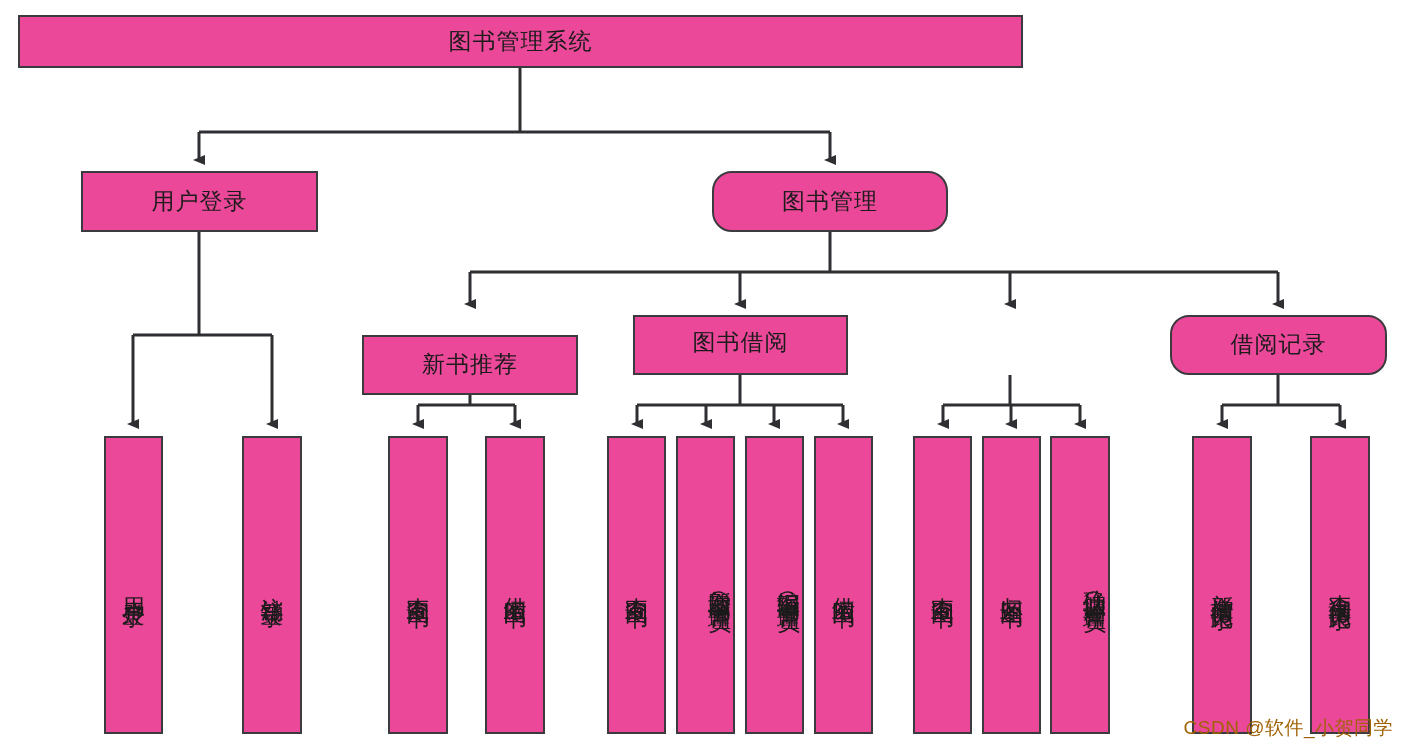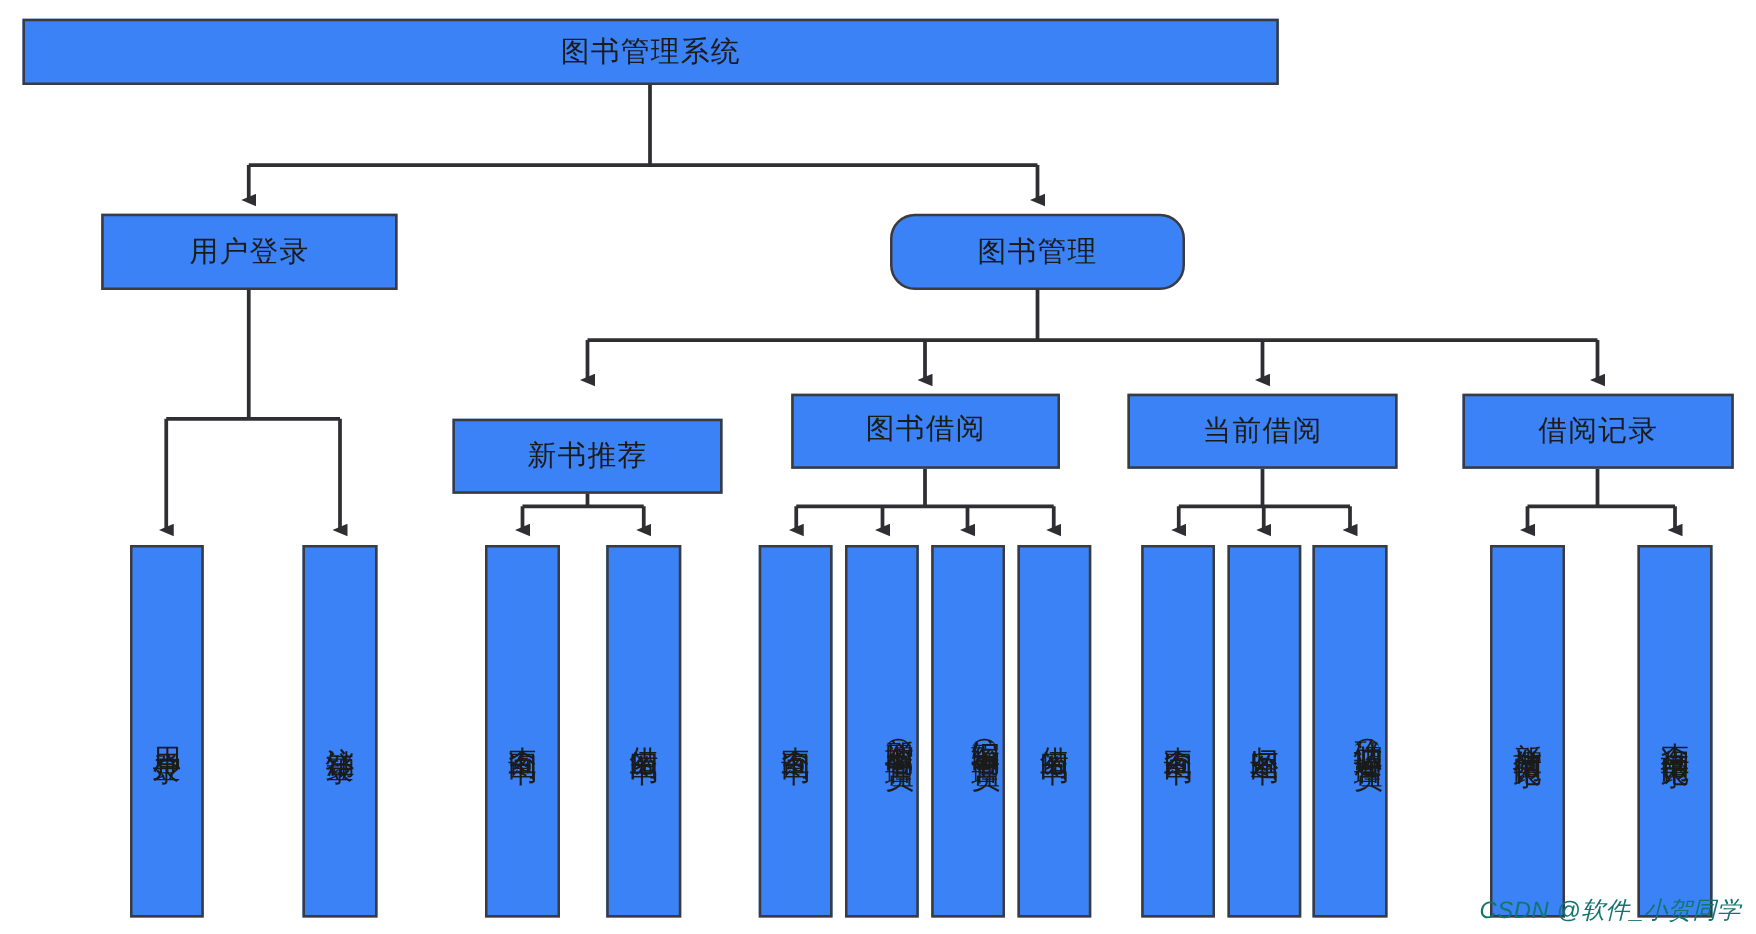--- a/index.html
+++ b/index.html
@@ -21,21 +21,21 @@
     position: absolute;
     left: 0;
     top: 0;
     width: 1405px;
     height: 747px;
     pointer-events: none;
   }
   .node {
     position: absolute;
     box-sizing: border-box;
-    background: #3b82f6;
+    background: #ec4899;
     border: 2px solid #3b3b3f;
     display: flex;
     align-items: center;
     justify-content: center;
     color: #1b1b1b;
     text-align: center;
     line-height: 1.18;
   }
   .node.h {
     font-size: 23px;
@@ -52,24 +52,23 @@
     justify-content: center;
   }
   .node.v.center-v {
     align-items: center;
   }
   .watermark {
     position: absolute;
     right: 12px;
     bottom: 6px;
     font-size: 19px;
-    color: #0f766e;
+    color: #a16207;
     letter-spacing: 0.5px;
     white-space: nowrap;
-    font-style: italic;
   }
 </style>
 </head>
 <body>
 
 <div id="canvas">
 
   <svg class="wires" viewBox="0 0 1405 747">
     <defs>
       <marker id="arrow" markerWidth="12" markerHeight="12" refX="5" refY="6" orient="auto" markerUnits="userSpaceOnUse">
@@ -120,22 +119,21 @@
     </g>
   </svg>
 
   <div class="node h" style="left:18px; top:15px; width:1005px; height:53px;">图书管理系统</div>
 
   <div class="node h" style="left:81px; top:171px; width:237px; height:61px;">用户登录</div>
   <div class="node h" style="left:712px; top:171px; width:236px; height:61px;border-radius:20px;">图书管理</div>
 
   <div class="node h" style="left:362px; top:315px; width:216px; height:60px;margin-top:20px;">新书推荐</div>
   <div class="node h" style="left:633px; top:315px; width:215px; height:60px;font-family:Liberation Mono, monospace;">图书借阅</div>
-  <div class="node h" style="left:902px; top:315px; width:216px; height:60px;">当前借阅</div>
-  <div class="node h" style="left:1170px; top:315px; width:217px; height:60px;">借阅记录</div>
+  <div class="node h" style="left:1170px; top:315px; width:217px; height:60px;border-radius:19px;">借阅记录</div>
 
   <div class="node v center-v" style="left:104px; top:436px; width:59px; height:298px;">用户登录</div>
   <div class="node v center-v" style="left:242px; top:436px; width:60px; height:298px;">注销登录</div>
 
   <div class="node v center-v" style="left:388px; top:436px; width:60px; height:298px;">查询图书</div>
   <div class="node v center-v" style="left:485px; top:436px; width:60px; height:298px;">借阅图书</div>
 
   <div class="node v center-v" style="left:607px; top:436px; width:59px; height:298px;">查询图书</div>
   <div class="node v" style="left:676px; top:436px; width:59px; height:298px;">新增图书（管理员）</div>
   <div class="node v" style="left:745px; top:436px; width:59px; height:298px;">编辑图书（管理员）</div>

